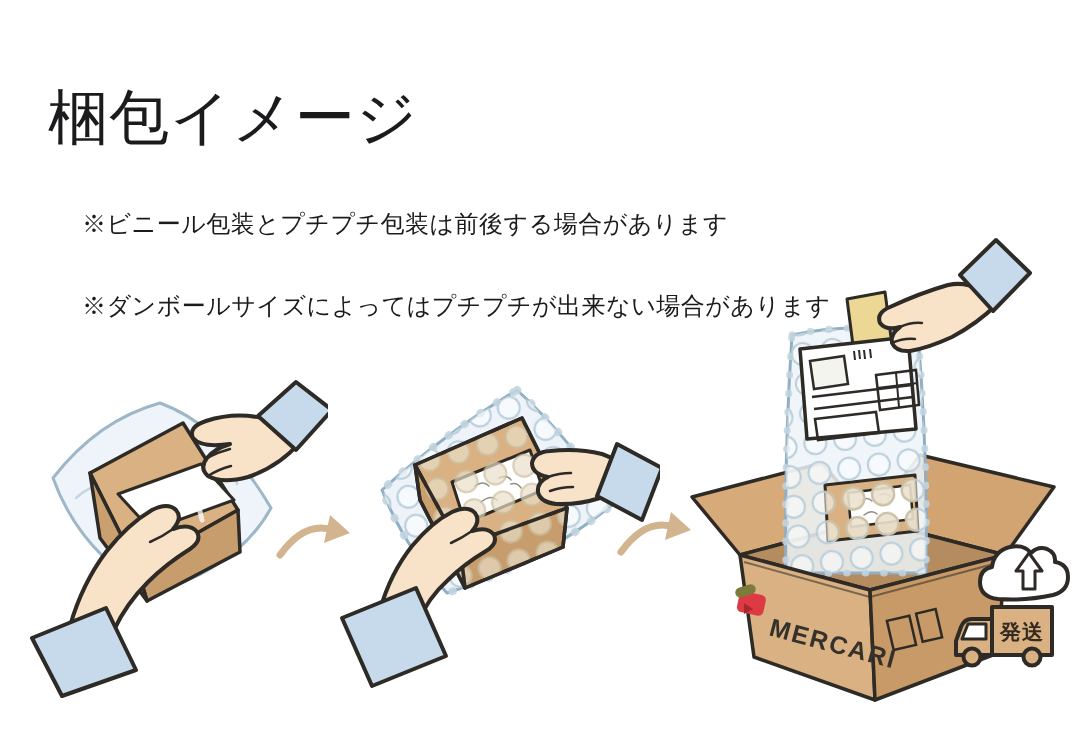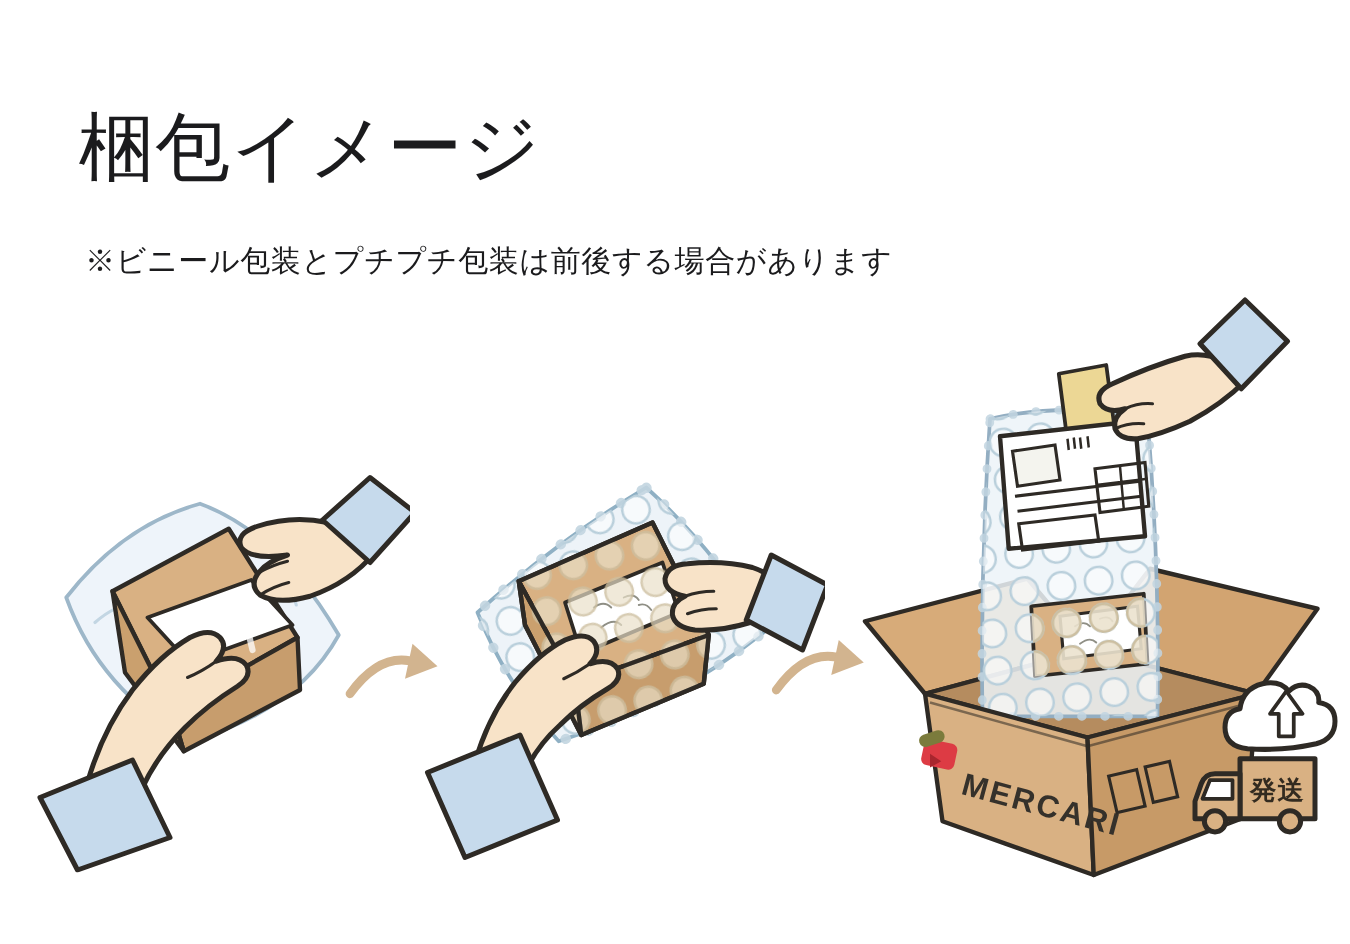--- a/index.html
+++ b/index.html
@@ -2,39 +2,40 @@
 <html><head>
 <meta charset="utf-8">
 <style>
   html,body{margin:0;padding:0;}
   body{
     width:1080px;height:755px;background:#ffffff;overflow:hidden;
     font-family:"Liberation Sans", sans-serif;
   }
   .canvas{position:relative;width:1080px;height:755px;background:#ffffff;}
   .title{
-    position:absolute;left:63px;top:88px;margin:0;
+    position:absolute;left:48px;top:88px;margin:0;
     font-size:60px;line-height:1;font-weight:500;color:#1b1b1d;letter-spacing:1px;
   }
   .notes{
     position:absolute;left:66px;top:196px;display:flex;flex-direction:column;gap:26px;
   }
-  .notes p{margin:2px;font-size:24px;line-height:1;font-weight:400;color:#1b1b1d;letter-spacing:.5px;}
+  .notes p{margin:16px;font-size:24px;line-height:1;font-weight:400;color:#1b1b1d;letter-spacing:.5px;}
   .illust{position:absolute;}
   svg text{font-family:"Liberation Sans", sans-serif;}
 </style>
 </head>
 <body>
 
 <div class="canvas">
 
   <h1 class="title">梱包イメージ</h1>
 
   <div class="notes">
     <p>※ビニール包装とプチプチ包装は前後する場合があります</p>
+    <p>※ダンボールサイズによってはプチプチが出来ない場合があります</p>
   </div>
 
   <svg class="illust" style="left:18px;top:378px" width="310" height="320" viewBox="0 0 310 320">
     <g>
       <path d="M142,25 Q205,48 253,130 Q220,190 135,215 Q62,175 35,100 Q80,42 142,25 Z" fill="#ecf3f9" fill-opacity="0.9" stroke="#9db7c9" stroke-width="3" stroke-linejoin="round"></path>
       <path d="M58,120 Q76,104 92,106 M204,74 Q216,90 219,106" stroke="#c3d6e3" stroke-width="2.5" fill="none" stroke-linecap="round"></path>
     </g>
     <g stroke="#2e2a25" stroke-width="3.5" stroke-linejoin="round">
       <path d="M72,95 L165,45 L220,132 L119,189 Z" fill="#d9b183"></path>
       <path d="M119,189 L220,132 L222,174 L129,223 Z" fill="#c79d6d"></path>

